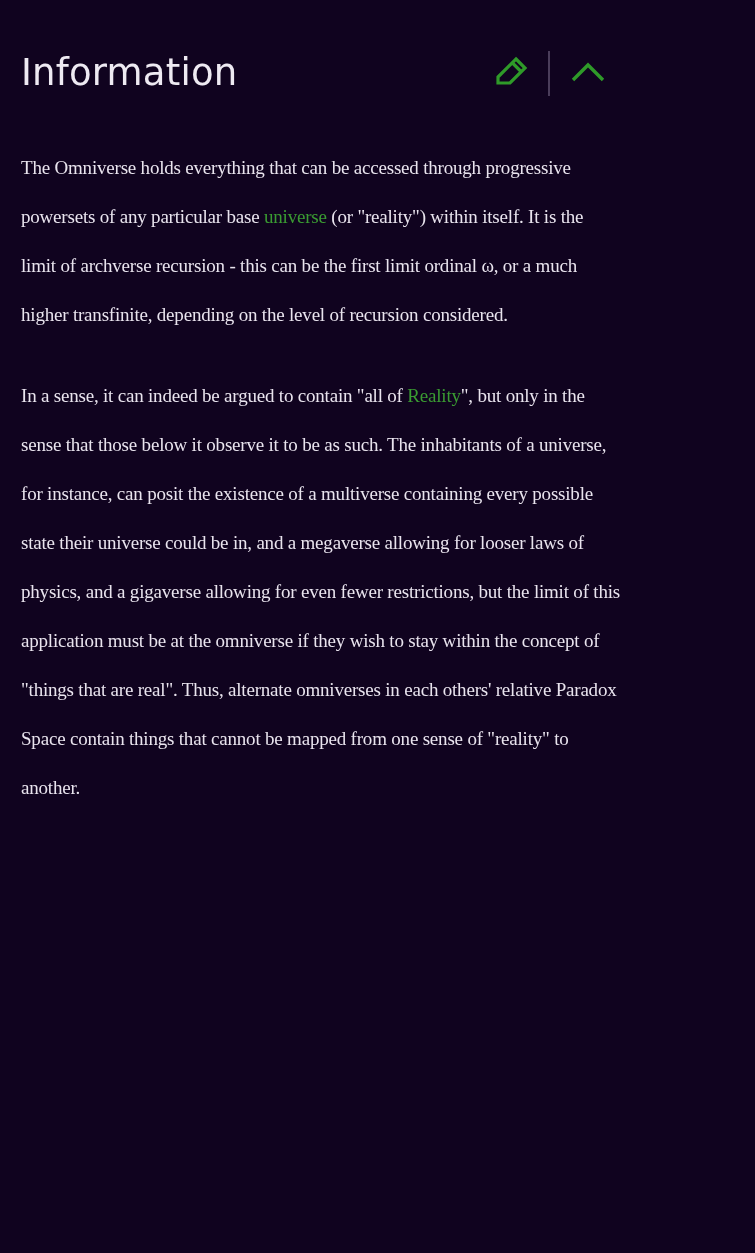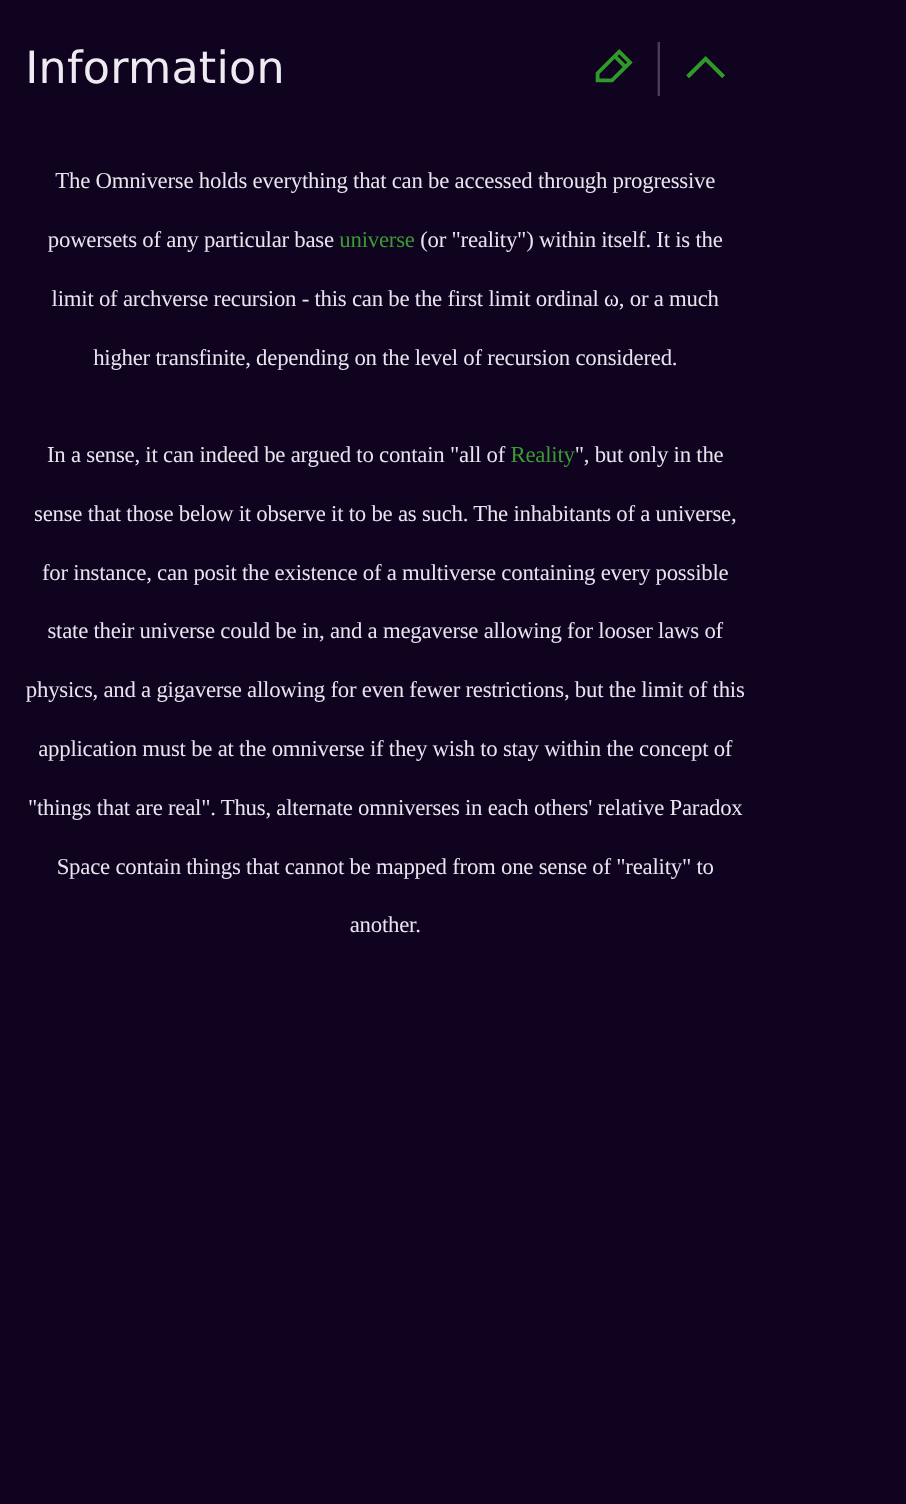--- a/index.html
+++ b/index.html
@@ -12,22 +12,21 @@
       height: 1253px;
       overflow: hidden;
       font-family: "DejaVu Sans", sans-serif;
       color: #e9e4ee;
     }
     .panel {
       position: relative;
       width: 755px;
       height: 1253px;
       box-sizing: border-box;
-      padding: 0 0 0 21px;
-      text-align: center;
+      padding: 16px 0 0 21px;
     }
     .header {
       position: relative;
       height: 118px;
     }
     .title {
       position: absolute;
       left: 0;
       top: 34px;
       font-size: 37px;

